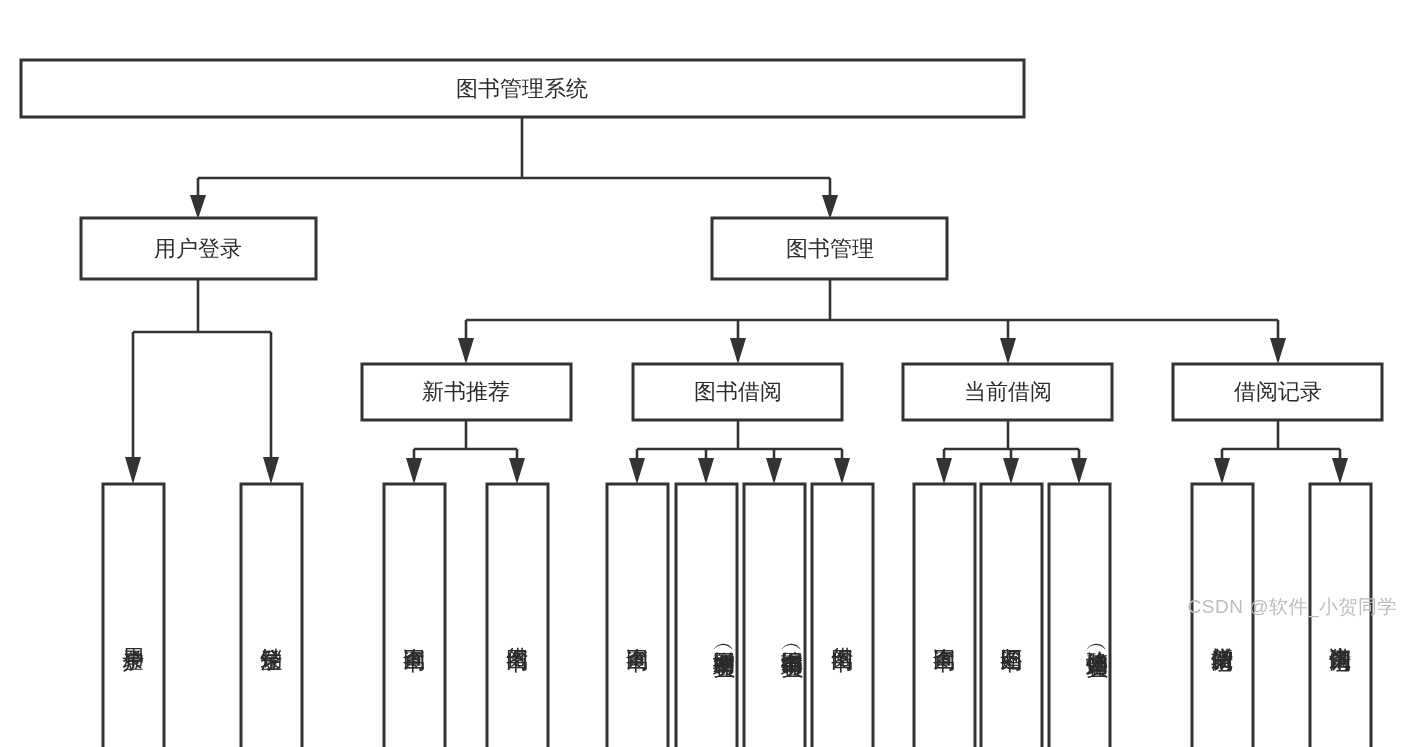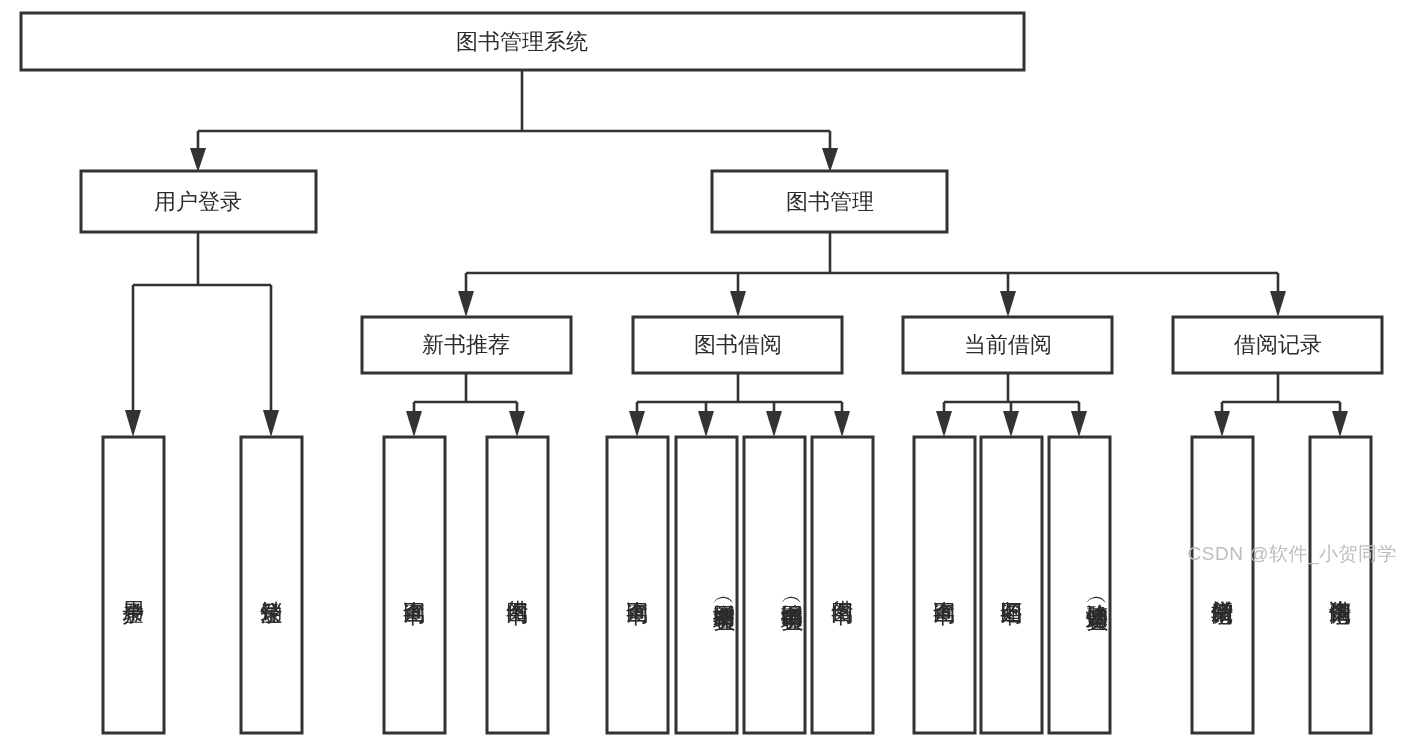--- a/index.html
+++ b/index.html
@@ -11,20 +11,21 @@
     width: 1405px;
     height: 747px;
     font-family: "Liberation Sans", "DejaVu Sans", sans-serif;
     overflow: hidden;
   }
   #diagram-root {
     position: relative;
     width: 1405px;
     height: 588px;
     background: #ffffff;
+    margin-top: 47px;
   }
   svg.flow {
     position: absolute;
     top: 0;
     left: 0;
     width: 1405px;
     height: 747px;
     display: block;
   }
   .nodebox {
@@ -61,21 +62,21 @@
     letter-spacing: 1px;
     white-space: nowrap;
     display: flex;
     align-items: center;
     justify-content: center;
     user-select: none;
   }
   .watermark {
     position: absolute;
     right: 8px;
-    bottom: 21px;
+    bottom: 15px;
     font-family: "Liberation Sans", "DejaVu Sans", sans-serif;
     font-size: 19px;
     color: #bdbdbd;
     white-space: nowrap;
     letter-spacing: 0.5px;
   }
 </style>
 </head>
 <body>
 

